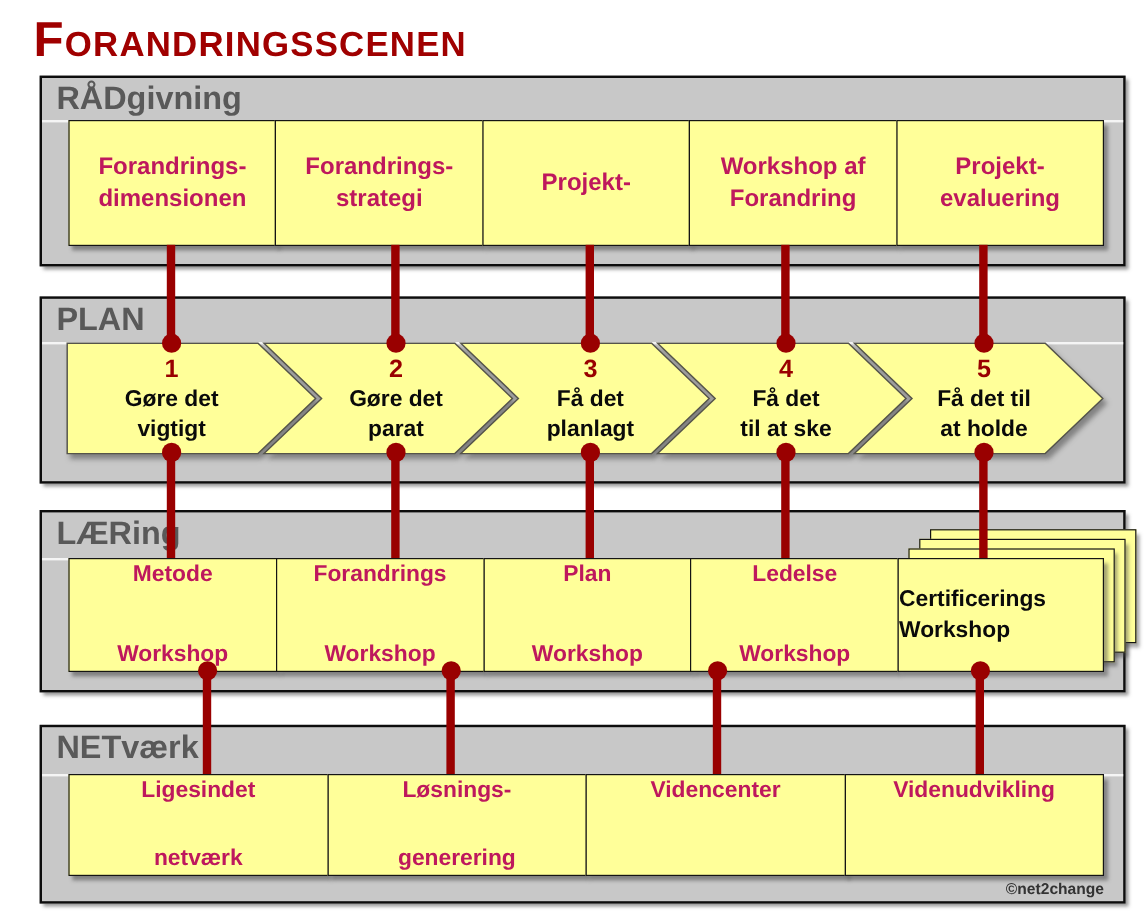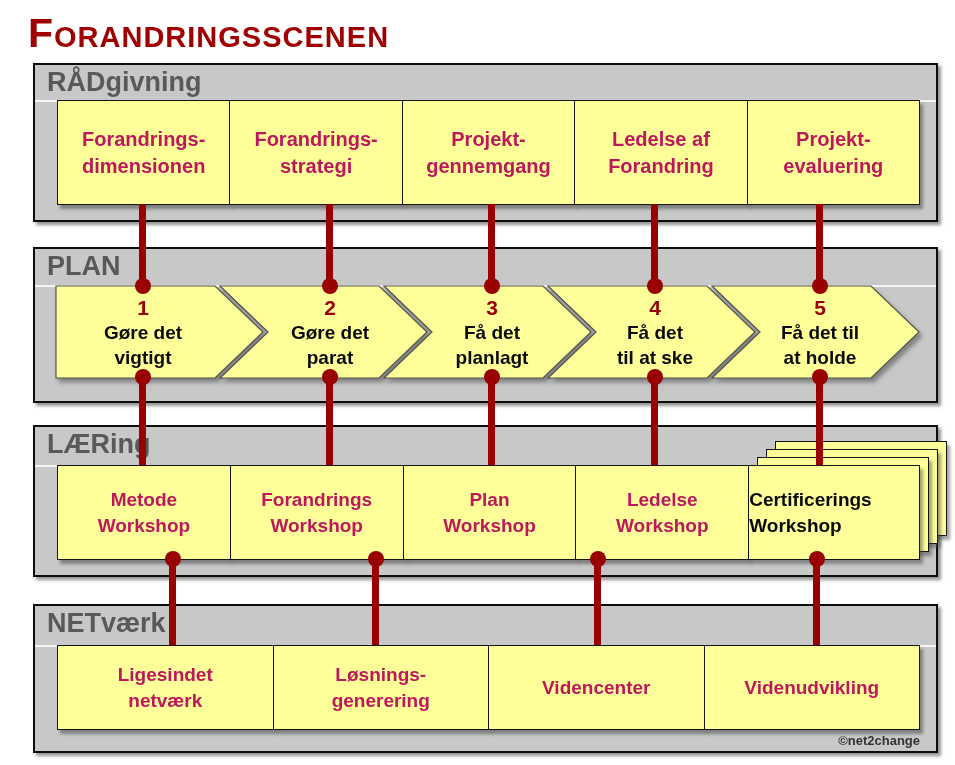--- a/index.html
+++ b/index.html
@@ -80,21 +80,21 @@
     flex-direction: column;
     justify-content: center;
     align-items: center;
     text-align: center;
     font-weight: bold;
     color: #be185d;
     font-size: 20px;
     line-height: 27px;
   }
   .ybox + .ybox { margin-left: -1px; }
-  .band-laering .ybox, .band-netvaerk .ybox { font-size: 19px; line-height: 26px; }
+  .band-laering .ybox, .band-netvaerk .ybox { font-size: 19px; line-height: 26px; justify-content: space-between; }
   .ybox span { display: block; }
 
   
   .stack-wrap {
     flex: 1 1 0;
     margin-left: -1px;
     position: relative;
     background: transparent;
     border: none;
     box-shadow: none;
@@ -226,24 +226,23 @@
       <div class="ybox">
         <span>Forandrings-</span>
         <span>dimensionen</span>
       </div>
       <div class="ybox">
         <span>Forandrings-</span>
         <span>strategi</span>
       </div>
       <div class="ybox">
         <span>Projekt-</span>
-        <span>gennemgang</span>
-      </div>
-      <div class="ybox">
-        <span>Ledelse af</span>
+      </div>
+      <div class="ybox">
+        <span>Workshop af</span>
         <span>Forandring</span>
       </div>
       <div class="ybox">
         <span>Projekt-</span>
         <span>evaluering</span>
       </div>
     </div>
   </div>
 
   <div class="band band-plan">

